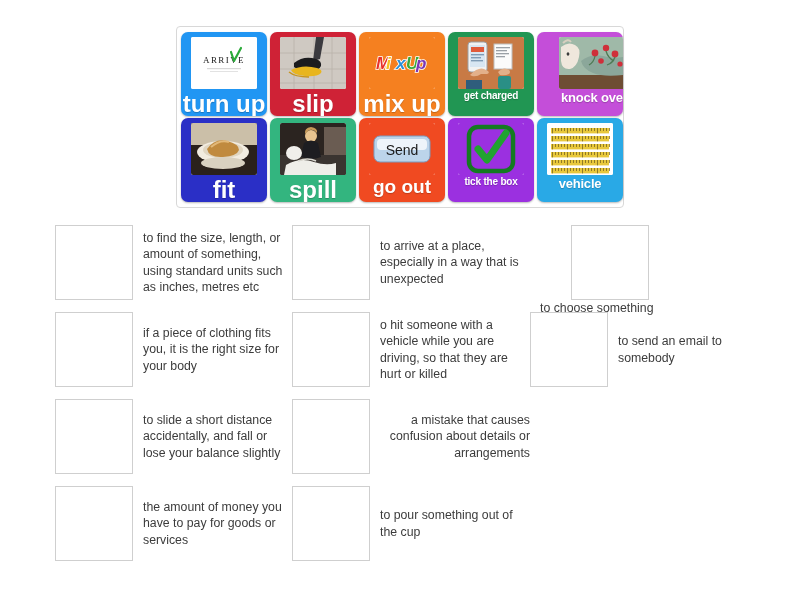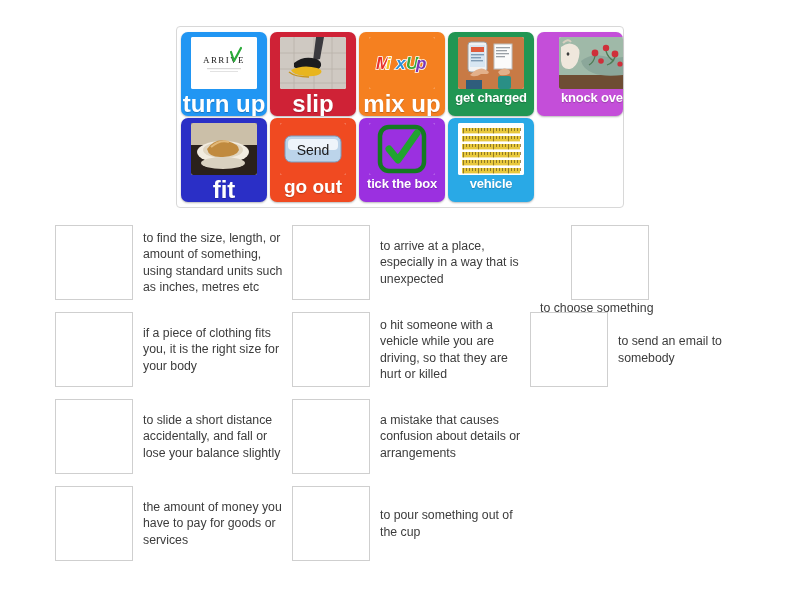--- a/index.html
+++ b/index.html
@@ -58,21 +58,21 @@
     text-align: center;
     line-height: 1.05;
     width: 100%;
     margin-top: 2px;
     text-shadow: 0 1px 1px rgba(0,0,0,0.22);
     white-space: nowrap;
   }
   .lbl-xl  { font-size: 24px; }
   .lbl-lg  { font-size: 19px; }
   .lbl-md  { font-size: 13px; letter-spacing: -0.2px; }
-  .lbl-sm  { font-size: 13px; letter-spacing: -0.2px; }
+  .lbl-sm  { font-size: 10px; letter-spacing: -0.2px; }
 
   
   #definition-grid {
     position: absolute;
     left: 0; top: 213px;
     width: 800px; height: 380px;
   }
   .def-item {
     position: absolute;
     display: flex;
@@ -199,20 +199,36 @@
     <rect width="66" height="52" fill="#2a211b"></rect>
     <rect width="66" height="22" fill="#cbbfa8"></rect>
     <ellipse cx="32" cy="29" rx="26" ry="11" fill="#f2ece0"></ellipse>
     <ellipse cx="32" cy="27" rx="20" ry="8" fill="#e0d6c2"></ellipse>
     <path d="M16 26 q8 -11 20 -8 q12 3 12 9 q-2 6 -16 7 q-14 1 -16 -8 z" fill="#c08a3e"></path>
     <path d="M20 24 q9 -8 18 -5" stroke="#e2b878" stroke-width="2" fill="none"></path>
     <ellipse cx="32" cy="40" rx="22" ry="6" fill="#d9d1c0"></ellipse>
   </svg>
         </div>
         <div class="card-label lbl-xl">fit</div>
+      </div>
+      <div class="card" style="background: rgb(51, 181, 127);">
+        <div class="card-thumb">
+          <svg viewBox="0 0 66 52">
+    <rect width="66" height="52" fill="#2b2420"></rect>
+    <rect y="32" width="66" height="20" fill="#3a3430"></rect>
+    <rect x="44" y="4" width="22" height="28" fill="#6a5c52"></rect>
+    <circle cx="31" cy="13" r="6" fill="#e8c48f"></circle>
+    <path d="M25 11 q6 -8 12 -1 q1 -5 -6 -6 q-7 1 -6 7 z" fill="#c79a5a"></path>
+    <path d="M24 20 q7 -5 14 0 l3 14 q-10 4 -20 0 z" fill="#1d1d21"></path>
+    <ellipse cx="14" cy="30" rx="8" ry="7" fill="#f0efeb"></ellipse>
+    <path d="M6 42 q14 -8 28 -3 q12 4 22 1 l0 12 L4 52 z" fill="#efeee9"></path>
+    <path d="M18 38 q10 -4 18 0" stroke="#d9d7d0" stroke-width="1.5" fill="none"></path>
+  </svg>
+        </div>
+        <div class="card-label lbl-xl">spill</div>
       </div>
       <div class="card" style="background: rgb(240, 74, 33);">
         <div class="card-thumb">
           <svg viewBox="0 0 66 52">
     <rect width="66" height="52" fill="#f04a21"></rect>
     <rect x="5" y="13" width="56" height="26" rx="6" fill="#bcd4ea" stroke="#7b9cc0"></rect>
     <rect x="8" y="16" width="50" height="11" rx="4" fill="#ffffff" opacity="0.75"></rect>
     <text x="33" y="32" text-anchor="middle" font-family="Liberation Sans, sans-serif" font-size="14" fill="#1a1a1a">Send</text>
   </svg>
         </div>
@@ -383,21 +399,21 @@
       <div class="def-text">the amount of money you have to pay for goods or services</div>
     </div>
     <div class="def-item" style="left: 292px; top: 12px;">
       <div class="drop-box"></div>
       <div class="def-text">to arrive at a place, especially in a way that is unexpected</div>
     </div>
     <div class="def-item" style="left: 292px; top: 99px;">
       <div class="drop-box"></div>
       <div class="def-text">o hit someone with a vehicle while you are driving, so that they are hurt or killed</div>
     </div>
-    <div class="def-item" style="left: 292px; top: 186px;">
+    <div class="def-item" style="left: 292px; top: 186px; text-align: right;">
       <div class="drop-box"></div>
       <div class="def-text">a mistake that causes confusion about details or arrangements</div>
     </div>
     <div class="def-item" style="left: 292px; top: 273px;">
       <div class="drop-box"></div>
       <div class="def-text">to pour something out of the cup</div>
     </div>
     <div class="def-item" style="left: 530px; top: 12px; flex-direction: column;">
       <div class="drop-box"></div>
       <div class="def-text">to choose something</div>

